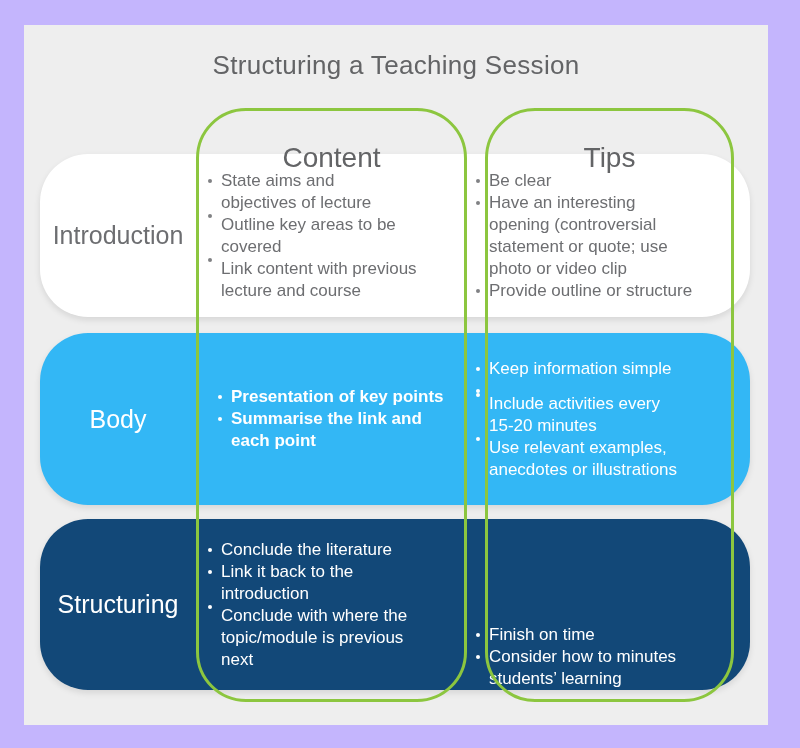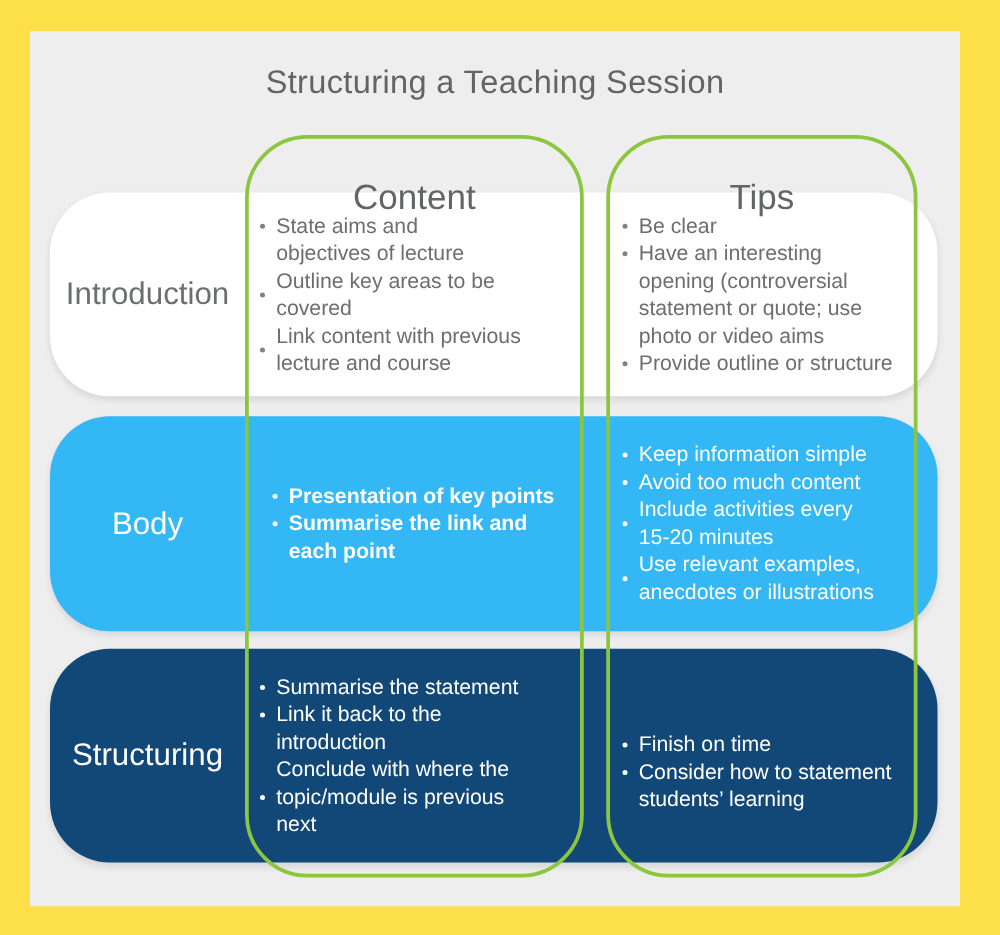--- a/index.html
+++ b/index.html
@@ -2,21 +2,21 @@
 <html style="--panel: #EEEEEE; --green: #8CC63F; --blue: #33B7F5; --navy: #124878; --title-gray: #636466; --gray-text: #6D6E71;"><head>
 <meta charset="utf-8">
 <style>
   html, body { margin: 0; padding: 0; }
   body {
     width: 800px; height: 748px;
     background: #ffffff;
     font-family: "Liberation Sans", sans-serif;
     overflow: hidden;
   }
-  .stage { position: relative; width: 800px; height: 748px; background: #fde047; }
+  .stage { position: relative; width: 800px; height: 748px; background: #c4b5fd; }
 
   .panel {
     position: absolute; left: 24px; top: 25px;
     width: 744px; height: 700px;
     background: var(--panel, #EEEEEE);
   }
 
   .title {
     position: absolute; left: 24px; top: 48px; width: 744px;
     text-align: center;
@@ -38,29 +38,29 @@
   .row-label {
     position: absolute; left: 0; top: 0; bottom: 0; width: 156px;
     display: flex; align-items: center; justify-content: center;
     font-size: 25px;
   }
   .cell {
     position: absolute; top: 0; bottom: 0;
     display: flex; flex-direction: column; justify-content: center;
   }
   .cell-content { left: 168px; width: 264px; }
-  .cell-tips    { left: 458px; width: 252px; }
+  .cell-tips    { left: 436px; width: 252px; }
   .row-body .cell-content { padding-left: 10px; font-weight: bold; }
-  .row-conclusion .cell-tips { justify-content: center; padding-top: 26px; box-sizing: border-box; }
+  .row-conclusion .cell-tips { justify-content: flex-end; padding-top: 26px; box-sizing: border-box; }
 
   ul.bullets { list-style: none; margin: 0; padding: 0; display: flex; flex-direction: column; }
   li.bullet-item { display: flex; gap: 9px; font-size: 17px; line-height: 22px; }
   li.marker-top  { align-items: flex-start; }
   li.marker-top .dot { margin-top: 9px; }
-  li.marker-center { align-items: center; }
+  li.marker-center { }
   .dot {
     width: 4px; height: 4px; border-radius: 50%;
     background: currentColor; flex: 0 0 auto;
   }
   .row-intro .dot { background: #808184; }
   .txt { white-space: pre-line; }
 
   
   .green-box {
     position: absolute; top: 108px; height: 594px;
@@ -114,21 +114,21 @@
       <ul class="bullets">
           <li class="bullet-item marker-top">
             <span class="dot"></span>
             <span class="txt">Be clear</span>
           </li>
           <li class="bullet-item marker-top">
             <span class="dot"></span>
             <span class="txt">Have an interesting
 opening (controversial
 statement or quote; use
-photo or video aims</span>
+photo or video clip</span>
           </li>
           <li class="bullet-item marker-top">
             <span class="dot"></span>
             <span class="txt">Provide outline or structure</span>
           </li>
         </ul>
     </div>
   </div>
 
   <div class="row row-body">
@@ -147,21 +147,20 @@
         </ul>
     </div>
     <div class="cell cell-tips">
       <ul class="bullets">
           <li class="bullet-item marker-top">
             <span class="dot"></span>
             <span class="txt">Keep information simple</span>
           </li>
           <li class="bullet-item marker-top">
             <span class="dot"></span>
-            <span class="txt">Avoid too much content</span>
           </li>
           <li class="bullet-item marker-center">
             <span class="dot"></span>
             <span class="txt">Include activities every
 15-20 minutes</span>
           </li>
           <li class="bullet-item marker-center">
             <span class="dot"></span>
             <span class="txt">Use relevant examples,
 anecdotes or illustrations</span>
@@ -169,21 +168,21 @@
         </ul>
     </div>
   </div>
 
   <div class="row row-conclusion">
     <div class="row-label">Structuring</div>
     <div class="cell cell-content">
       <ul class="bullets">
           <li class="bullet-item marker-top">
             <span class="dot"></span>
-            <span class="txt">Summarise the statement</span>
+            <span class="txt">Conclude the literature</span>
           </li>
           <li class="bullet-item marker-top">
             <span class="dot"></span>
             <span class="txt">Link it back to the
 introduction</span>
           </li>
           <li class="bullet-item marker-center">
             <span class="dot"></span>
             <span class="txt">Conclude with where the
 topic/module is previous
@@ -192,21 +191,21 @@
         </ul>
     </div>
     <div class="cell cell-tips">
       <ul class="bullets">
           <li class="bullet-item marker-top">
             <span class="dot"></span>
             <span class="txt">Finish on time</span>
           </li>
           <li class="bullet-item marker-top">
             <span class="dot"></span>
-            <span class="txt">Consider how to statement
+            <span class="txt">Consider how to minutes
 students’ learning</span>
           </li>
         </ul>
     </div>
   </div>
 
   <div class="green-box green-content"></div>
   <div class="green-box green-tips"></div>
 
   <div class="col-header header-content">Content</div>

